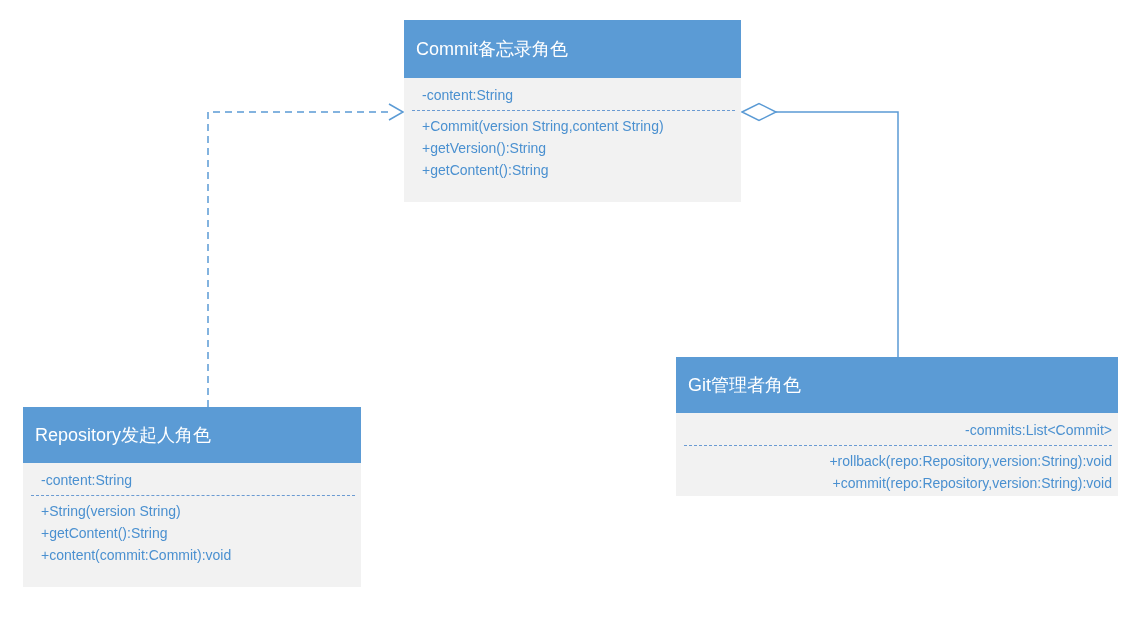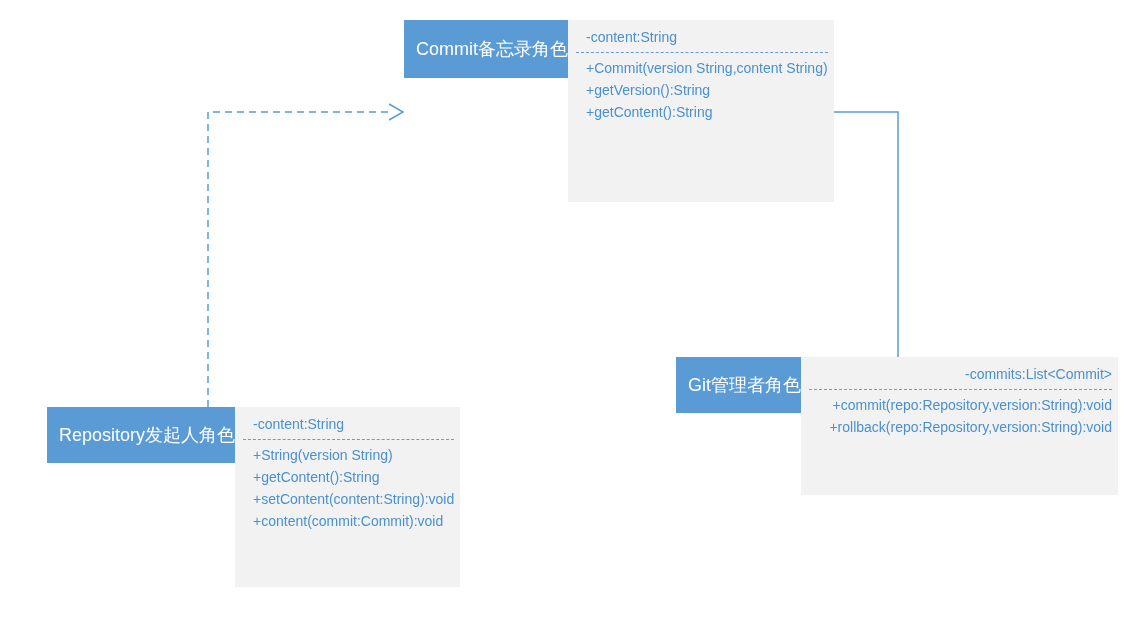--- a/index.html
+++ b/index.html
@@ -17,21 +17,21 @@
   .connectors {
     position: absolute;
     left: 0; top: 0;
     width: 1143px;
     height: 622px;
   }
 
   .uml-class {
     position: absolute;
     display: flex;
-    flex-direction: row;
+    flex-direction: column;
   }
 
   .uml-header {
     background: #5b9bd5;
     color: #ffffff;
     font-size: 18px;
     padding-left: 12px;
     display: flex;
     align-items: center;
     flex: 0 0 auto;
@@ -50,21 +50,21 @@
   .uml-fields { padding: 6px 0 4px 0; }
   .uml-methods { padding: 4px 0 2px 0; border-top: 1px dashed #6b9bd2; margin: 0; }
   .uml-methods, .uml-fields { margin-left: 8px; margin-right: 6px; }
   .uml-member { padding-left: 10px; white-space: nowrap; }
 
   
   #class-commit { left: 404px; top: 20px; width: 337px; height: 182px; }
   #class-commit .uml-header { height: 58px; }
 
   
-  #class-repository { left: 47px; top: 407px; width: 338px; height: 180px; }
+  #class-repository { left: 23px; top: 407px; width: 338px; height: 180px; }
   #class-repository .uml-header { height: 56px; }
 
   
   #class-git { left: 676px; top: 357px; width: 442px; height: 138px; text-align: right; }
   #class-git .uml-header { height: 56px; }
 </style>
 </head>
 <body>
 
 <div class="canvas">
@@ -94,32 +94,31 @@
 
   <div class="uml-class" id="class-repository">
     <div class="uml-header">Repository发起人角色</div>
     <div class="uml-body">
       <div class="uml-fields">
         <div class="uml-member">-content:String</div>
       </div>
       <div class="uml-methods">
         <div class="uml-member">+String(version String)</div>
         <div class="uml-member">+getContent():String</div>
-        <div class="uml-member">+setContent(content:String):void</div>
         <div class="uml-member">+content(commit:Commit):void</div>
       </div>
     </div>
   </div>
 
   <div class="uml-class" id="class-git">
     <div class="uml-header">Git管理者角色</div>
     <div class="uml-body">
       <div class="uml-fields">
         <div class="uml-member">-commits:List&lt;Commit&gt;</div>
       </div>
       <div class="uml-methods">
+        <div class="uml-member">+rollback(repo:Repository,version:String):void</div>
         <div class="uml-member">+commit(repo:Repository,version:String):void</div>
-        <div class="uml-member">+rollback(repo:Repository,version:String):void</div>
       </div>
     </div>
   </div>
 
 </div>
 
 </body></html>

